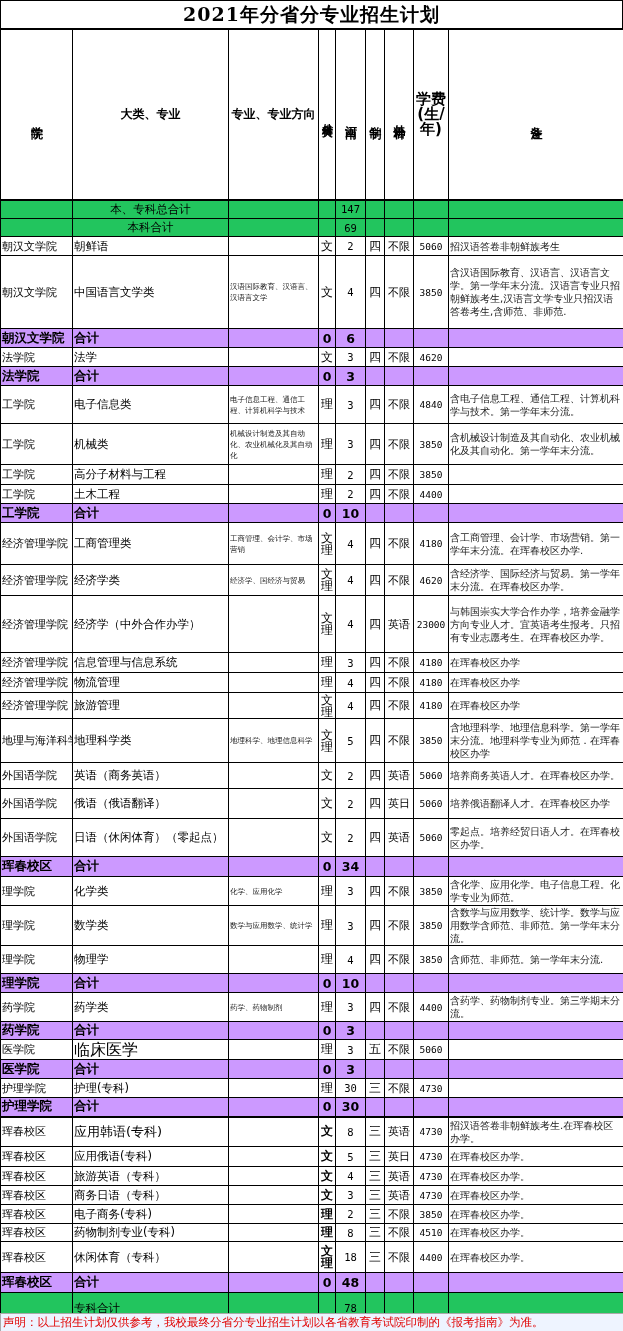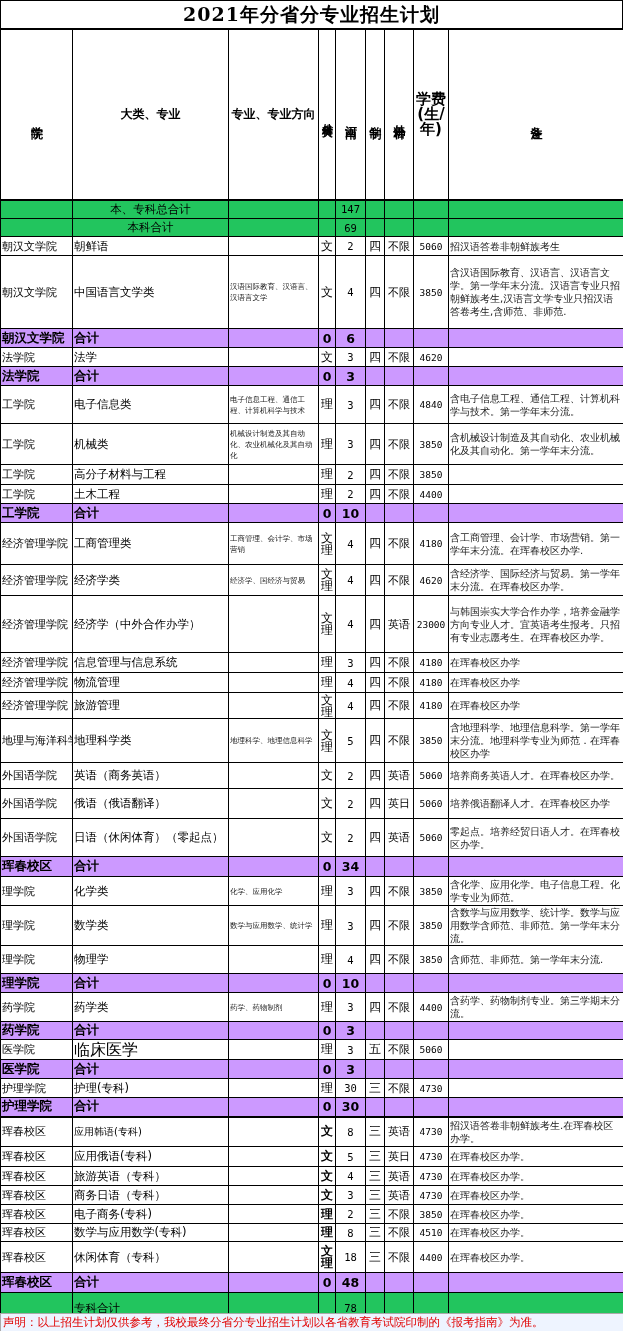--- a/index.html
+++ b/index.html
@@ -410,21 +410,21 @@
         <td></td>
         <td class="c">0</td>
         <td class="c">30</td>
         <td></td>
         <td></td>
         <td></td>
         <td></td>
       </tr>
       <tr class="thickTop" style="height: 30px;">
         <td style="white-space: nowrap; font-size: 11px;">珲春校区</td>
-        <td style="font-size: 10px; line-height: 13px;">应用韩语(专科)</td>
+        <td style="font-size: 13px; line-height: 13px;">应用韩语(专科)</td>
         <td class="dir"></td>
         <td class="c k2 boldk" style="font-size: 12px;">文</td>
         <td class="num">8</td>
         <td class="c" style="font-size: 12px; padding: 0px;">三</td>
         <td class="c" style="font-size: 11px; padding: 0px;">英语</td>
         <td class="num" style="font-size: 9.5px; padding: 0px;">4730</td>
         <td class="note">招汉语答卷非朝鲜族考生.在珲春校区办学。</td>
       </tr>
       <tr style="height: 20px;">
         <td style="white-space: nowrap; font-size: 11px;">珲春校区</td>
@@ -465,21 +465,21 @@
         <td class="dir"></td>
         <td class="c k2 boldk" style="font-size: 12px;">理</td>
         <td class="num">2</td>
         <td class="c" style="font-size: 12px; padding: 0px;">三</td>
         <td class="c" style="font-size: 11px; padding: 0px;">不限</td>
         <td class="num" style="font-size: 9.5px; padding: 0px;">3850</td>
         <td class="note">在珲春校区办学。</td>
       </tr>
       <tr style="height: 18px;">
         <td style="white-space: nowrap; font-size: 11px;">珲春校区</td>
-        <td style="font-size: 11.5px; line-height: 13px;">数学与应用数学(专科)</td>
+        <td style="font-size: 11.5px; line-height: 13px;">药物制剂专业(专科)</td>
         <td class="dir"></td>
         <td class="c k2 boldk" style="font-size: 12px;">理</td>
         <td class="num">8</td>
         <td class="c" style="font-size: 12px; padding: 0px;">三</td>
         <td class="c" style="font-size: 11px; padding: 0px;">不限</td>
         <td class="num" style="font-size: 9.5px; padding: 0px;">4510</td>
         <td class="note">在珲春校区办学。</td>
       </tr>
       <tr style="height: 31px;">
         <td style="white-space: nowrap; font-size: 11px;">珲春校区</td>

